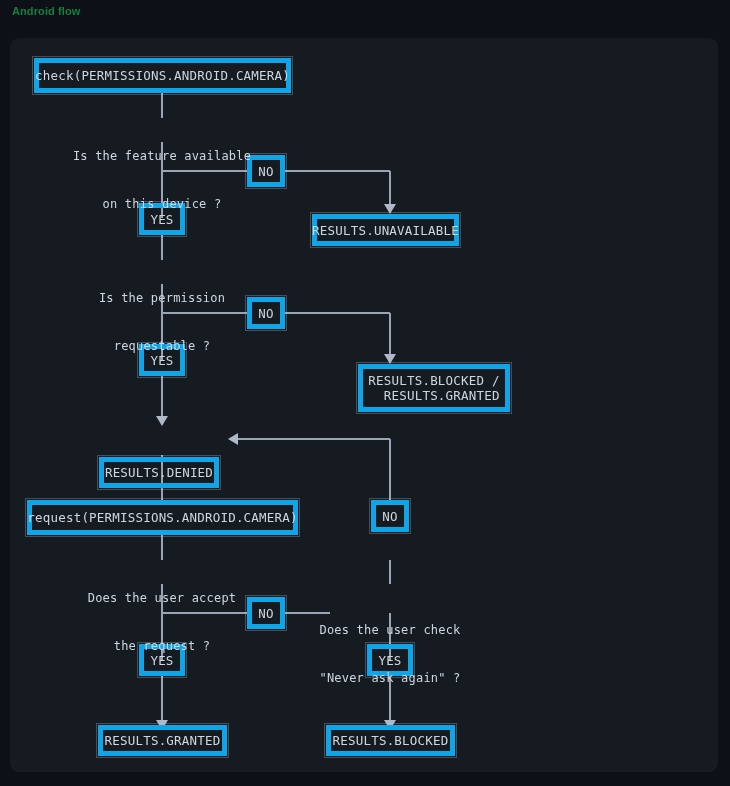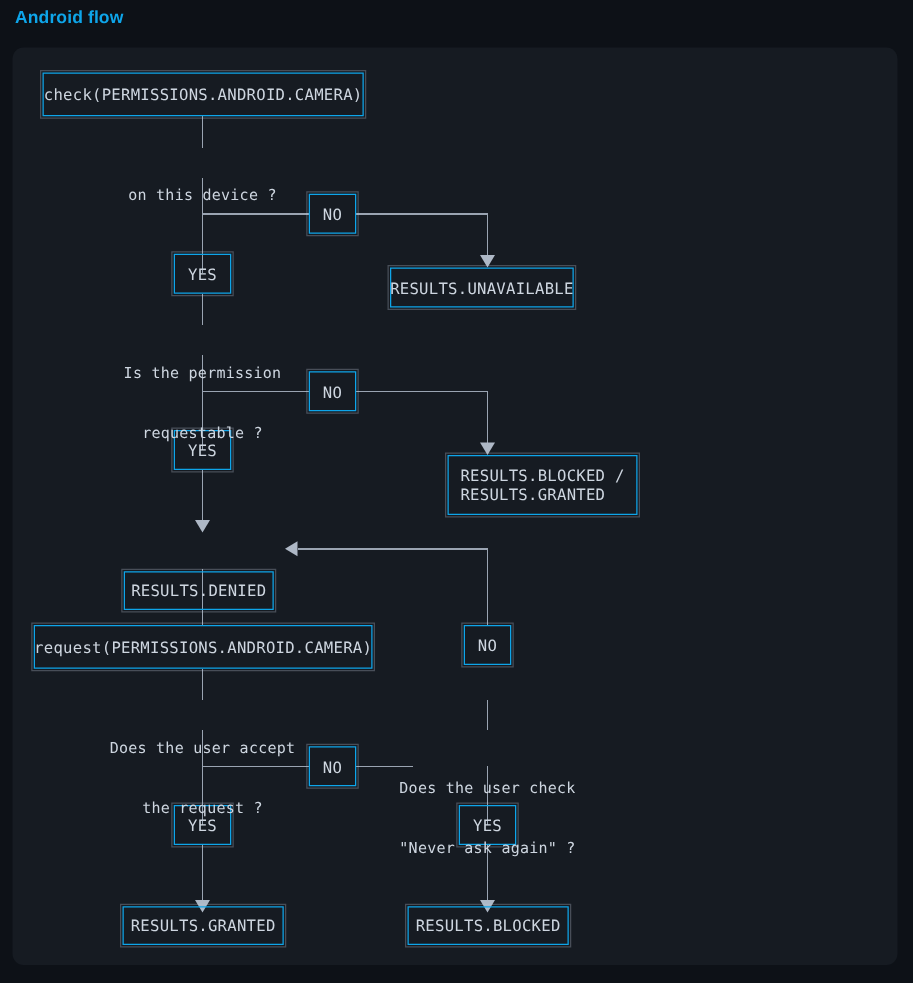--- a/index.html
+++ b/index.html
@@ -17,23 +17,23 @@
     position: relative;
     width: 730px;
     height: 786px;
     background: #0d1117;
   }
   .page-title {
     position: absolute;
     left: 12px;
     top: 5px;
     font-family: "Liberation Sans", sans-serif;
-    font-size: 14px;
+    font-size: 11px;
     font-weight: bold;
-    color: #0ea5e9;
+    color: #15803d;
     letter-spacing: 0.1px;
   }
   .card {
     position: absolute;
     left: 10px;
     top: 38px;
     width: 708px;
     height: 734px;
     background: #161b22;
     border-radius: 9px;
@@ -47,33 +47,33 @@
   }
   .diagram svg {
     display: block;
     width: 708px;
     height: 734px;
   }
   
   .node {
     position: absolute;
     box-sizing: border-box;
-    border: 1px solid #0ea5e9;
+    border: 5px solid #0ea5e9;
     outline: 1px solid rgba(190,200,215,0.30);
     outline-offset: 1px;
     background: transparent;
     color: #ced6e0;
     font-family: "DejaVu Sans Mono", "Liberation Mono", monospace;
     font-size: 12.5px;
     line-height: 15px;
     letter-spacing: 0.2px;
     display: flex;
     align-items: center;
     justify-content: center;
-    text-align: left;
+    text-align: right;
     white-space: pre;
   }
   .label {
     position: absolute;
     color: #ced6e0;
     font-family: "DejaVu Sans Mono", "Liberation Mono", monospace;
     font-size: 12px;
     line-height: 16px;
     letter-spacing: 0.2px;
     text-align: center;
@@ -176,20 +176,21 @@
 
       <div class="node" style="left:129px; top:606px; width:46px; height:32px;">YES</div>
 
       <div class="node" style="left:357px; top:606px; width:46px; height:32px;">YES</div>
 
       <div class="node" style="left:88px; top:687px; width:129px; height:31px;">RESULTS.GRANTED</div>
 
       <div class="node" style="left:316px; top:687px; width:129px; height:31px;">RESULTS.BLOCKED</div>
 
       <div class="label" style="left:30px; top:78px; width:244px;">
+        <div>Is the feature available</div>
         <div>on this device ?</div>
       </div>
 
       <div class="label" style="left:30px; top:220px; width:244px;">
         <div>Is the permission</div>
         <div>requestable ?</div>
       </div>
 
       <div class="label" style="left:30px; top:520px; width:244px;">
         <div>Does the user accept</div>

